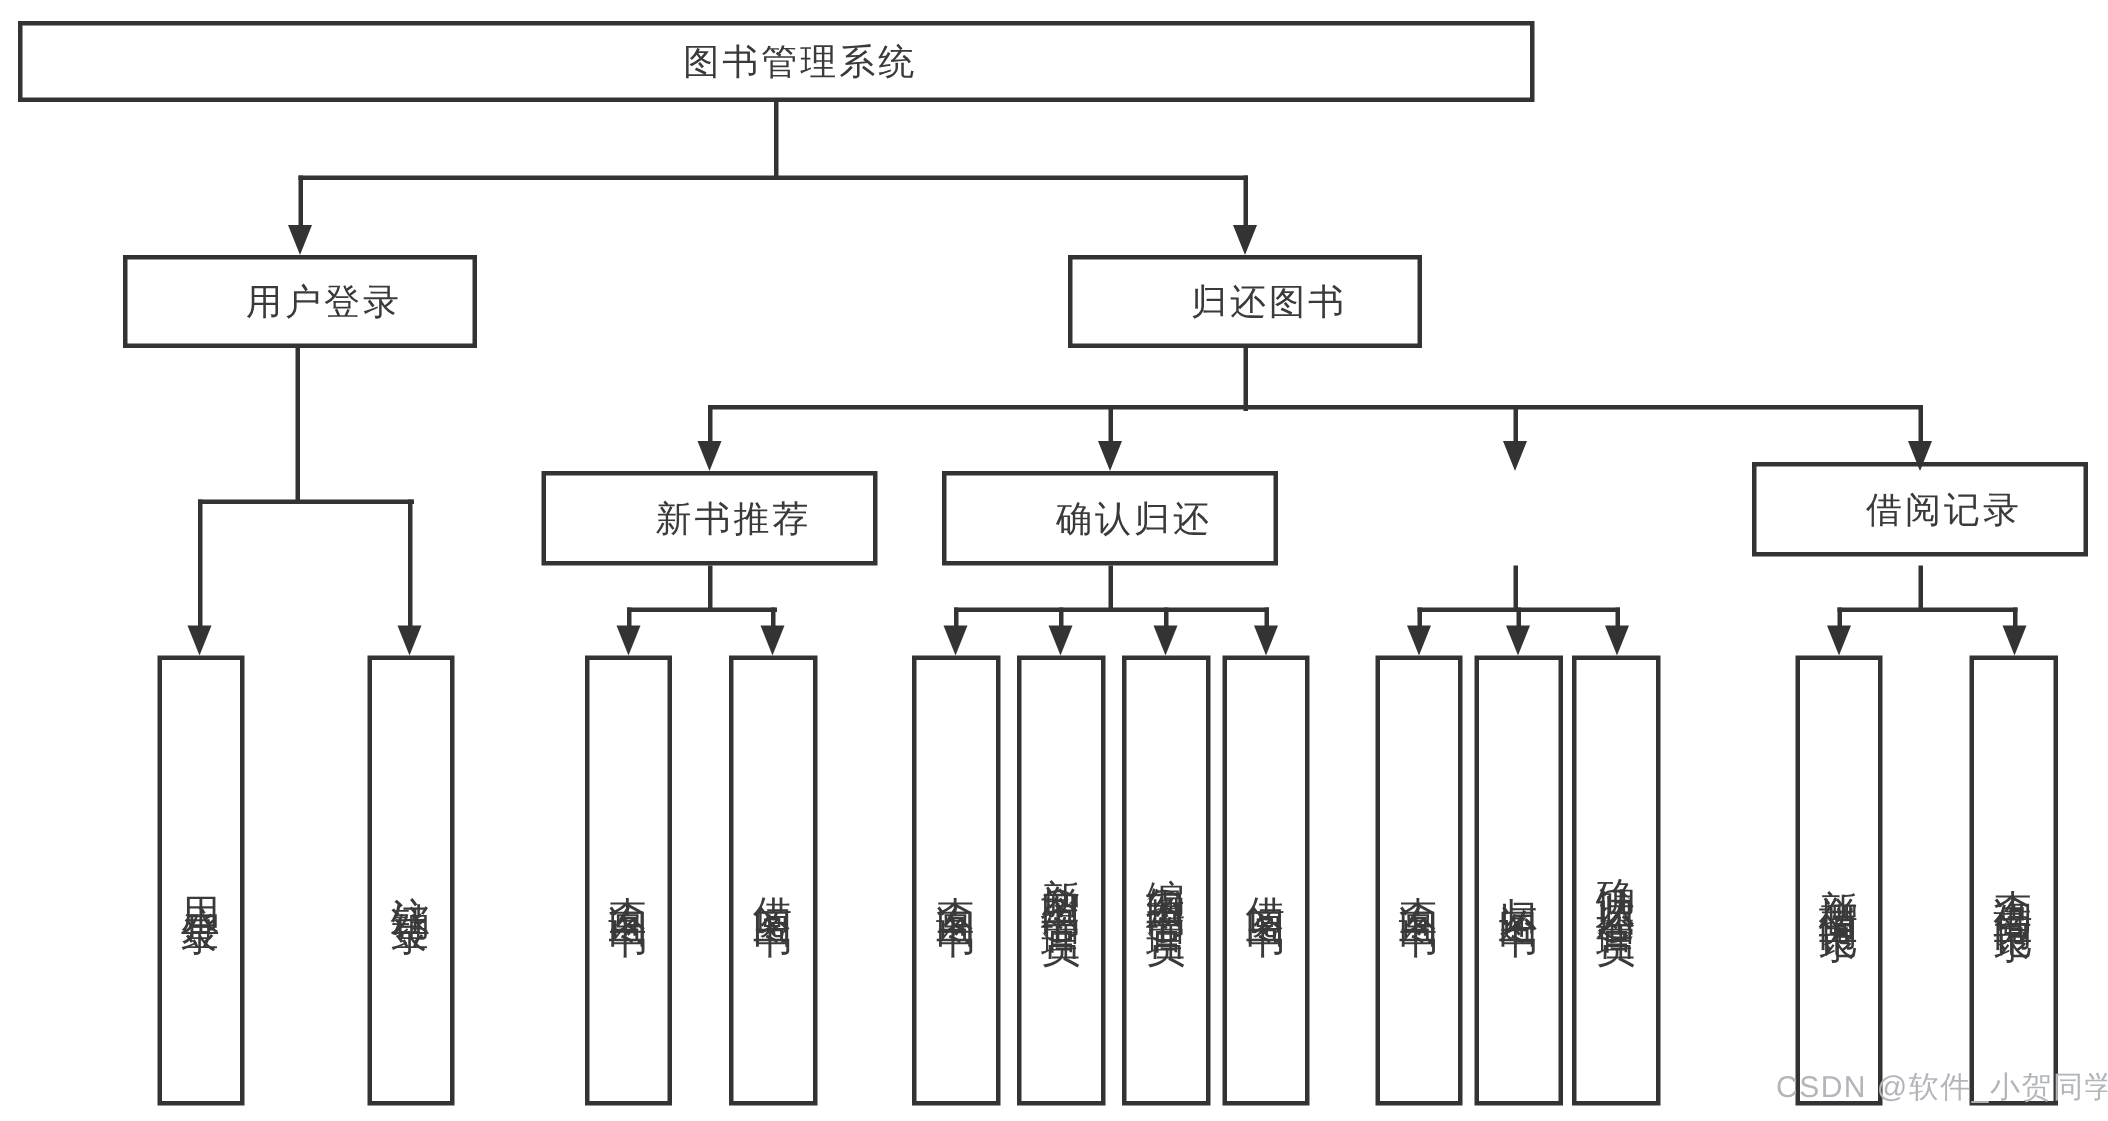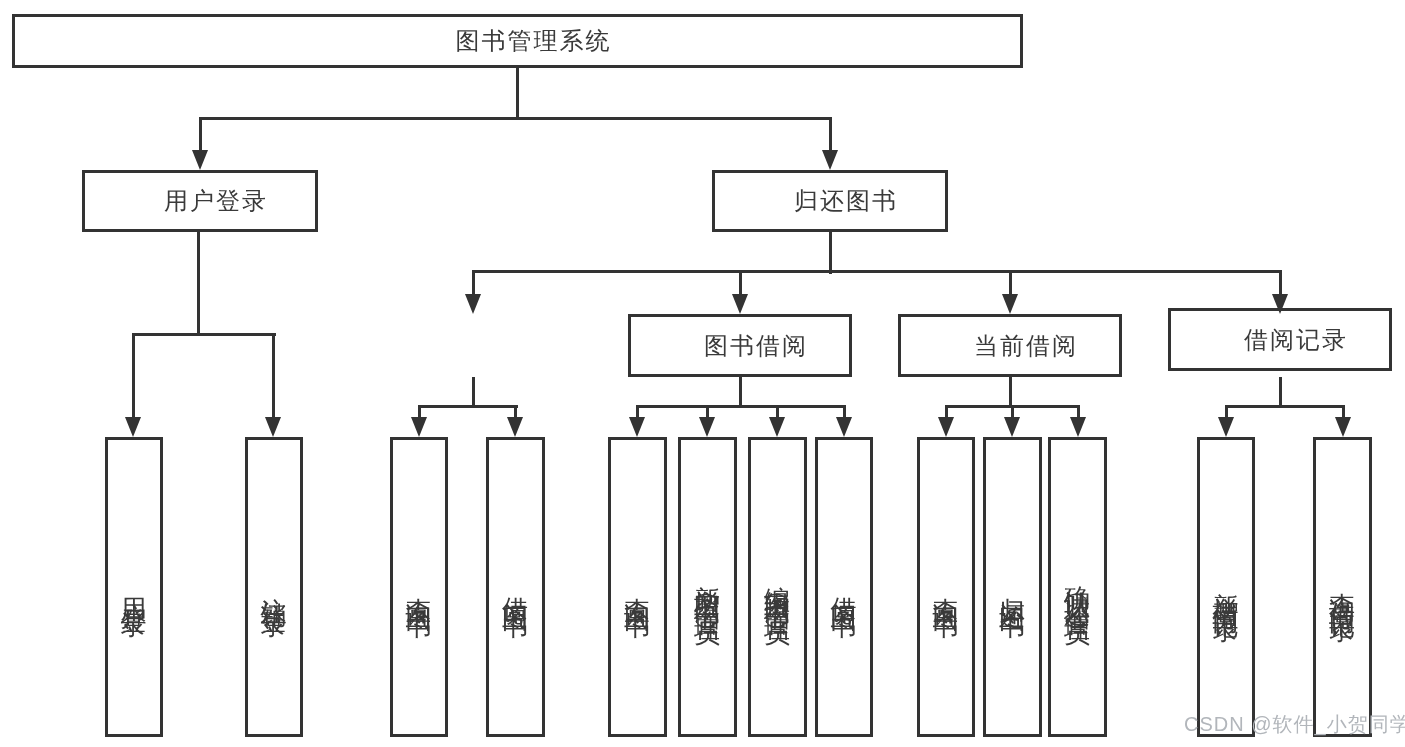--- a/index.html
+++ b/index.html
@@ -24,22 +24,22 @@
 </head>
 <body>
 
 <div id="stage">
 
   <div class="box hbox" style="left:12px;top:14px;width:1011px;height:54px">图书管理系统</div>
 
   <div class="box hbox" style="left:82px;top:170px;width:236px;height:62px">用户登录</div>
   <div class="box hbox" style="left:712px;top:170px;width:236px;height:62px">归还图书</div>
 
-  <div class="box hbox" style="left:628px;top:314px;width:224px;height:63px">图书借阅</div>
-  <div class="box hbox" style="left:898px;top:314px;width:224px;height:63px">当前借阅</div>
+  <div class="box hbox" style="left:361px;top:314px;width:224px;height:63px">新书推荐</div>
+  <div class="box hbox" style="left:628px;top:314px;width:224px;height:63px">确认归还</div>
   <div class="box hbox" style="left:1168px;top:308px;width:224px;height:63px">借阅记录</div>
 
   <div class="box vbox" style="left:105px;top:437px;width:58px;height:300px">用户登录</div>
   <div class="box vbox" style="left:245px;top:437px;width:58px;height:300px">注销登录</div>
 
   <div class="box vbox" style="left:390px;top:437px;width:58px;height:300px">查询图书</div>
   <div class="box vbox" style="left:486px;top:437px;width:59px;height:300px">借阅图书</div>
 
   <div class="box vbox" style="left:608px;top:437px;width:59px;height:300px">查询图书</div>
   <div class="box vbox" style="left:678px;top:437px;width:59px;height:300px">新增图书（管理员）</div>

